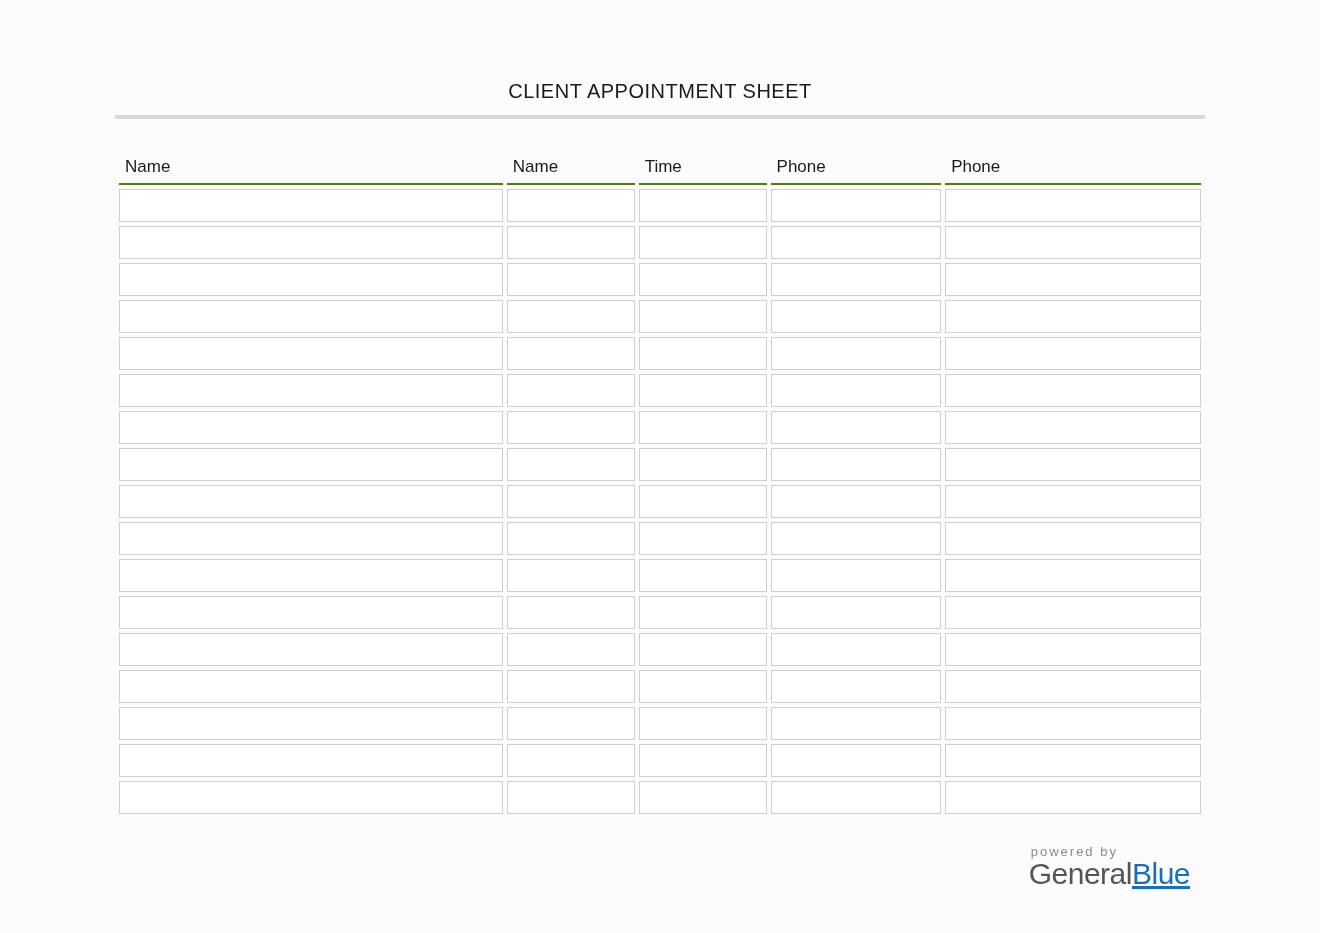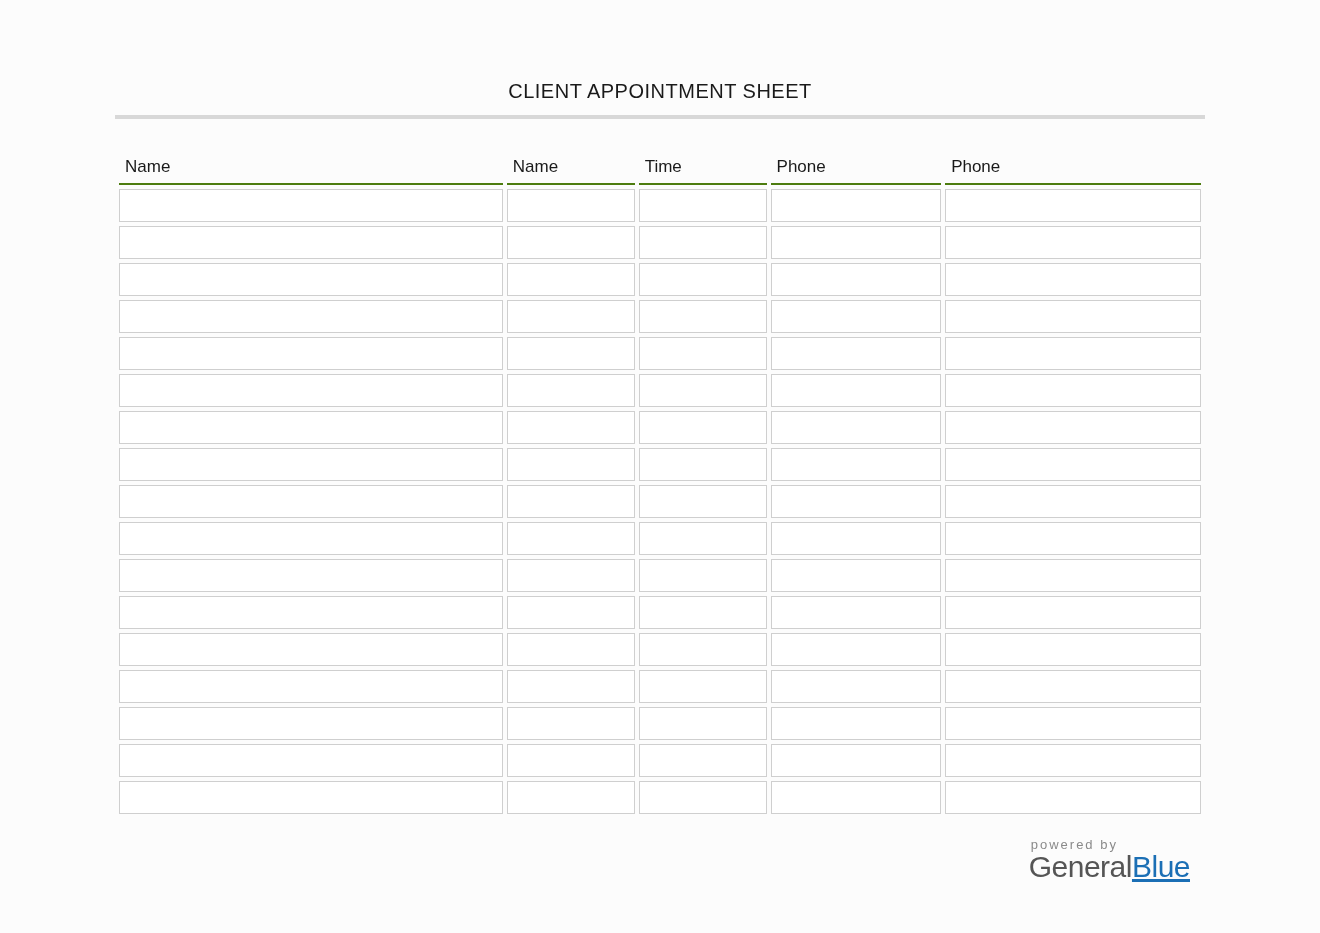--- a/index.html
+++ b/index.html
@@ -52,21 +52,21 @@
     .col-phone { width: 16%; }
     .col-email { width: 24%; }
     .sheet-table td {
       border: 1px solid #cfcfcf;
       height: 33px;
       background: #fff;
     }
     .footer {
       position: absolute;
       right: 130px;
-      bottom: 51px;
+      bottom: 44px;
       text-align: left;
     }
     .powered-by {
       font-size: 13px;
       color: #8a8a8a;
       letter-spacing: 2px;
       margin-bottom: 0px;
       margin-left: 2px;
     }
     .brand {

